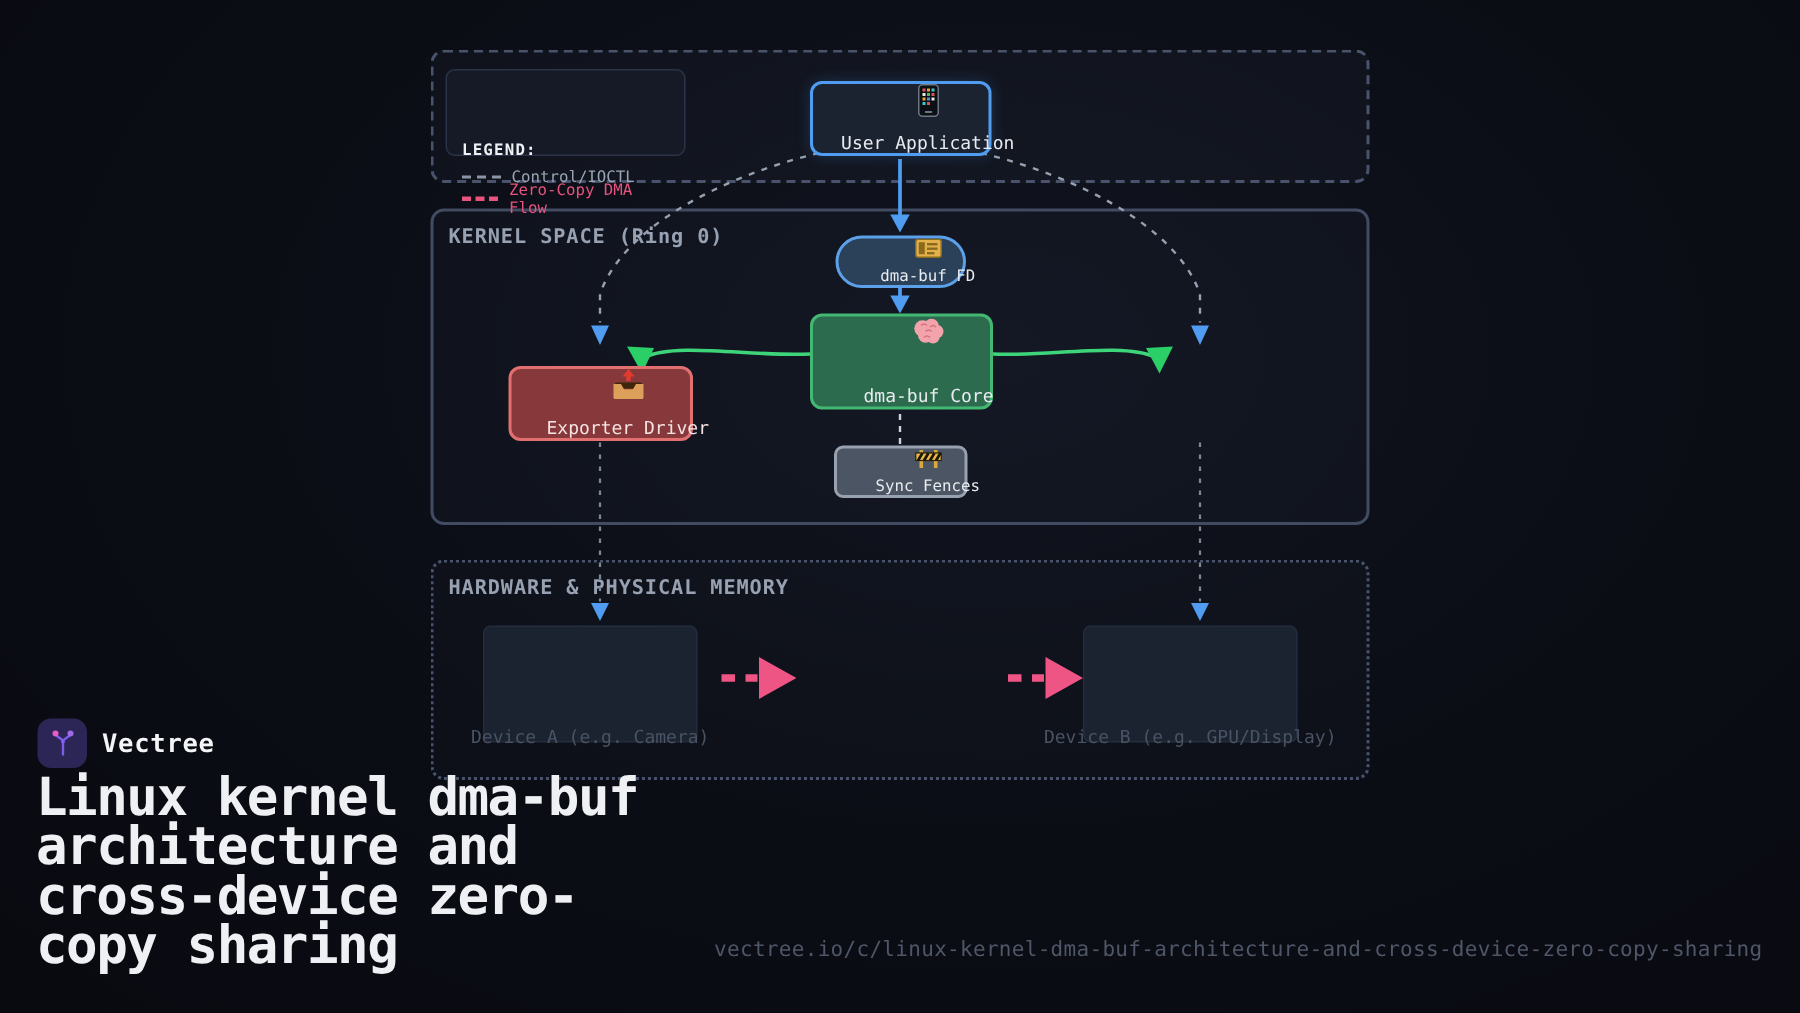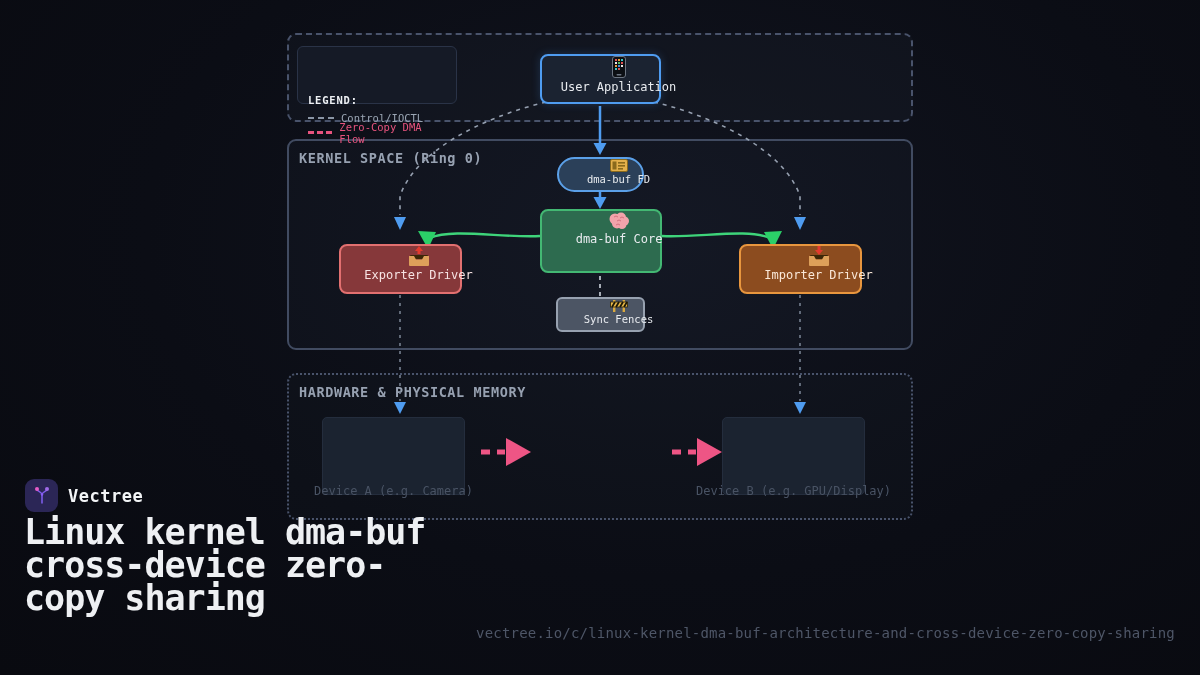--- a/index.html
+++ b/index.html
@@ -20,21 +20,21 @@
   .legend-title { font-size:10.5px; font-weight:bold; color:#eef1f4; letter-spacing:0.8px; margin-bottom:4px;margin-top:40px; }
   .legend-row { display:flex; align-items:center; gap:7px; height:15px; }
   .sw { display:inline-block; }
   .sw-gray { width:26px; border-top:2px dashed #8a95a5; }
   .sw-pink { width:26px; border-top:3px dashed #e8537e; }
   .legend-label { font-size:10.5px; color:#9aa5b3; }
   .legend-label.pink { color:#e8537e; }
   
   .connectors { position:absolute; left:0; top:0; pointer-events:none; }
   
-  .node { position:absolute; display:flex; flex-direction:column; align-items:center; justify-content:flex-start;
+  .node { position:absolute; display:flex; flex-direction:column; align-items:center; justify-content:space-between;
           gap:3px; border-radius:8px; box-sizing:border-box;padding-left:36px; }
   .node-label { font-size:12px; color:#e8ebef; white-space:nowrap; }
   .user-app { left:540px; top:54px; width:121px; height:50px; background:#1b2331; border:2px solid #4f9cf0;
               box-shadow:0 0 10px rgba(79,156,240,.22); gap:2px; }
   .fd-pill  { left:557px; top:157px; width:87px; height:35px; border-radius:18px; background:#2b4059;
               border:2px solid #5ba0e8; gap:1px; }
   .fd-pill .node-label { font-size:10.5px; }
   .core     { left:540px; top:209px; width:122px; height:64px; background:#2d6b4f; border:2px solid #43b873; gap:1px; }
   .exporter { left:339px; top:244px; width:123px; height:50px; background:#86383a; border:2px solid #e27070; gap:1px; }
   .exporter .node-label { color:#f7e3e3; }
@@ -183,28 +183,20 @@
 
   <div class="node exporter">
     <svg width="22" height="21" viewBox="0 0 22 21">
       <path d="M11,0 L15,5 L12.5,5 L12.5,8 L9.5,8 L9.5,5 L7,5 Z" fill="#e23b2e"></path>
       <rect x="2" y="9" width="18" height="4" rx="1" fill="#3d2708"></rect>
       <path d="M1,10 L6,10 L8,13.5 L14,13.5 L16,10 L21,10 L21,19 Q21,20 20,20 L2,20 Q1,20 1,19 Z" fill="#dda05a"></path>
     </svg>
     <div class="node-label">Exporter Driver</div>
   </div>
 
-  <div class="node importer">
-    <svg width="22" height="21" viewBox="0 0 22 21">
-      <path d="M11,9 L7,4 L9.5,4 L9.5,0 L12.5,0 L12.5,4 L15,4 Z" fill="#e23b2e"></path>
-      <rect x="2" y="9" width="18" height="4" rx="1" fill="#3d2708"></rect>
-      <path d="M1,10 L6,10 L8,13.5 L14,13.5 L16,10 L21,10 L21,19 Q21,20 20,20 L2,20 Q1,20 1,19 Z" fill="#dda05a"></path>
-    </svg>
-    <div class="node-label">Importer Driver</div>
-  </div>
 
   <div class="node fences">
     <svg width="18" height="13" viewBox="0 0 18 13">
       <rect x="3" y="1" width="2.4" height="12" fill="#d9a93f"></rect>
       <rect x="12.6" y="1" width="2.4" height="12" fill="#d9a93f"></rect>
       <rect x="0.5" y="3" width="17" height="5" fill="#e8b84a" stroke="#2a2208" stroke-width="0.8"></rect>
       <path d="M2,8 L5,3 M6,8 L9,3 M10,8 L13,3 M14,8 L17,3" stroke="#1d1804" stroke-width="1.8"></path>
     </svg>
     <div class="node-label">Sync Fences</div>
   </div>
@@ -225,19 +217,20 @@
         <circle cx="5" cy="3" r="2" fill="#e65cc8"></circle>
         <circle cx="15" cy="3" r="2" fill="#a06ae8"></circle>
         <circle cx="10" cy="8.5" r="1.2" fill="#8b5cf6"></circle>
       </svg>
     </div>
     <div class="brand-name">Vectree</div>
   </div>
 
   <div class="headline">
     <div>Linux kernel dma-buf</div>
+    <div>architecture and</div>
     <div>cross-device zero-</div>
     <div>copy sharing</div>
   </div>
 
   <div class="url">vectree.io/c/linux-kernel-dma-buf-architecture-and-cross-device-zero-copy-sharing</div>
 
 </div>
 
 </body></html>

